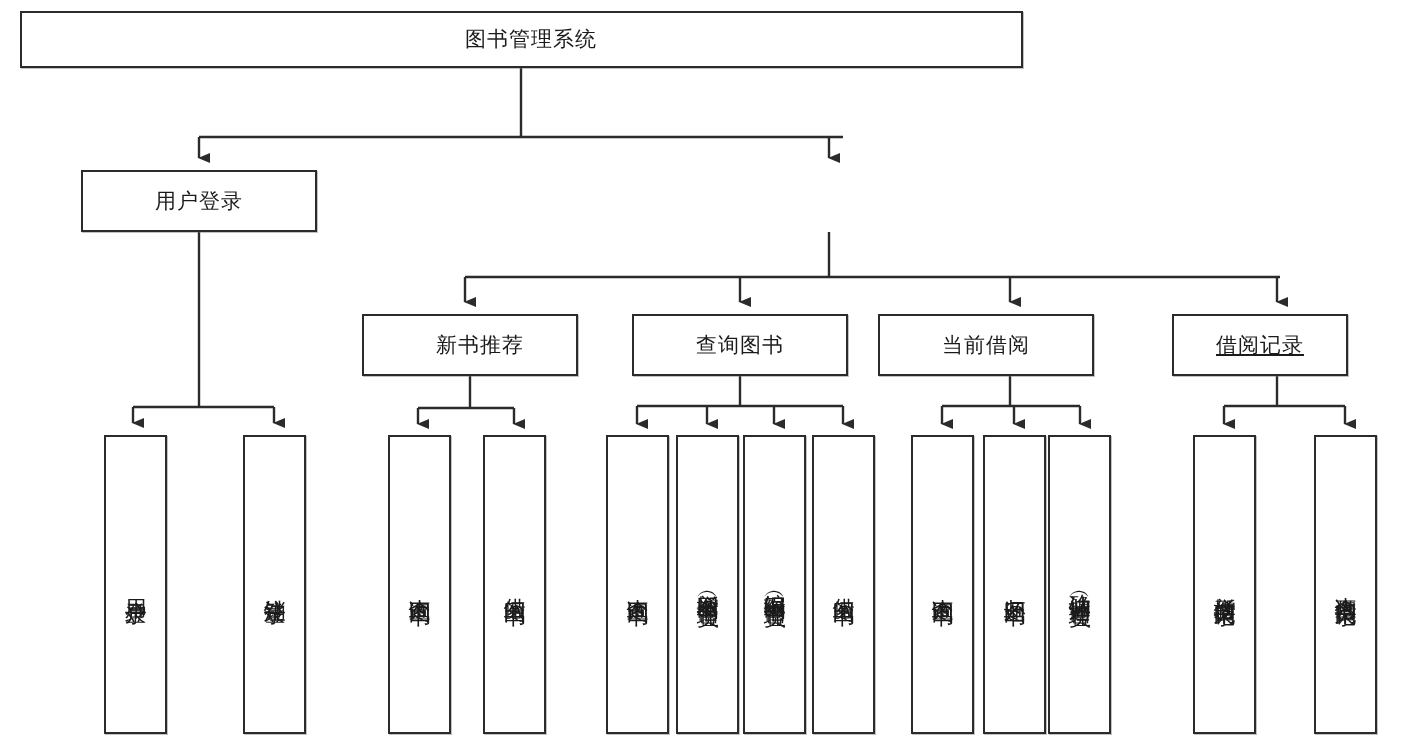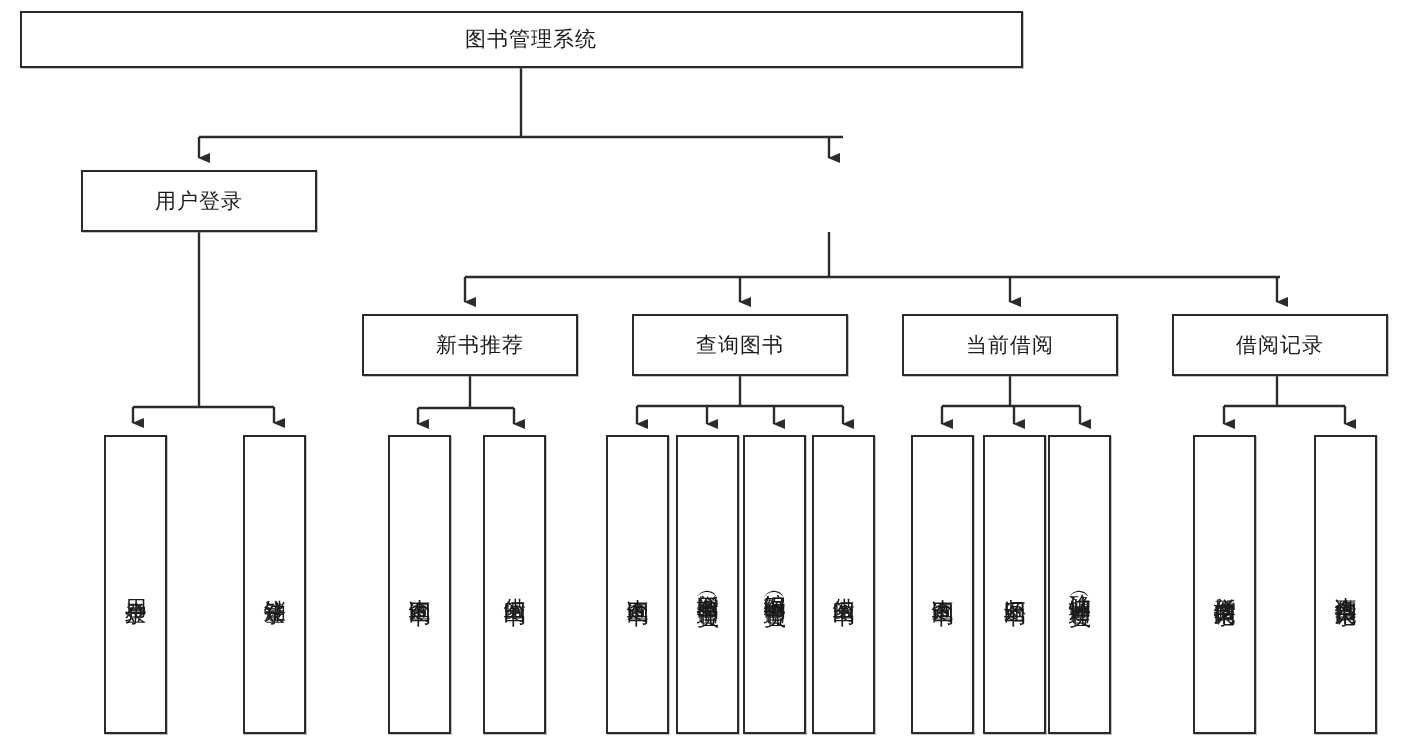--- a/index.html
+++ b/index.html
@@ -114,24 +114,24 @@
   <div class="node h" style="left:81px;top:170px;width:236px;height:62px;">
     <span class="lbl">用户登录</span>
   </div>
 
   <div class="node h" style="left:362px;top:314px;width:216px;height:62px;padding-left:20px;">
     <span class="lbl">新书推荐</span>
   </div>
   <div class="node h" style="left:632px;top:314px;width:216px;height:62px;">
     <span class="lbl">查询图书</span>
   </div>
-  <div class="node h" style="left:902px;top:314px;width:216px;height:62px;align-items:center;">
+  <div class="node h" style="left:878px;top:314px;width:216px;height:62px;align-items:center;">
     <span class="lbl">当前借阅</span>
   </div>
-  <div class="node h" style="left:1172px;top:314px;width:216px;height:62px;">
+  <div class="node h" style="left:1172px;top:314px;width:176px;height:62px;text-decoration:underline;">
     <span class="lbl">借阅记录</span>
   </div>
 
   <div class="node v" style="left:104px;top:435px;width:63px;height:299px;">
     <span class="lbl">用户登录</span>
   </div>
   <div class="node v" style="left:243px;top:435px;width:63px;height:299px;">
     <span class="lbl">注销登录</span>
   </div>
 

